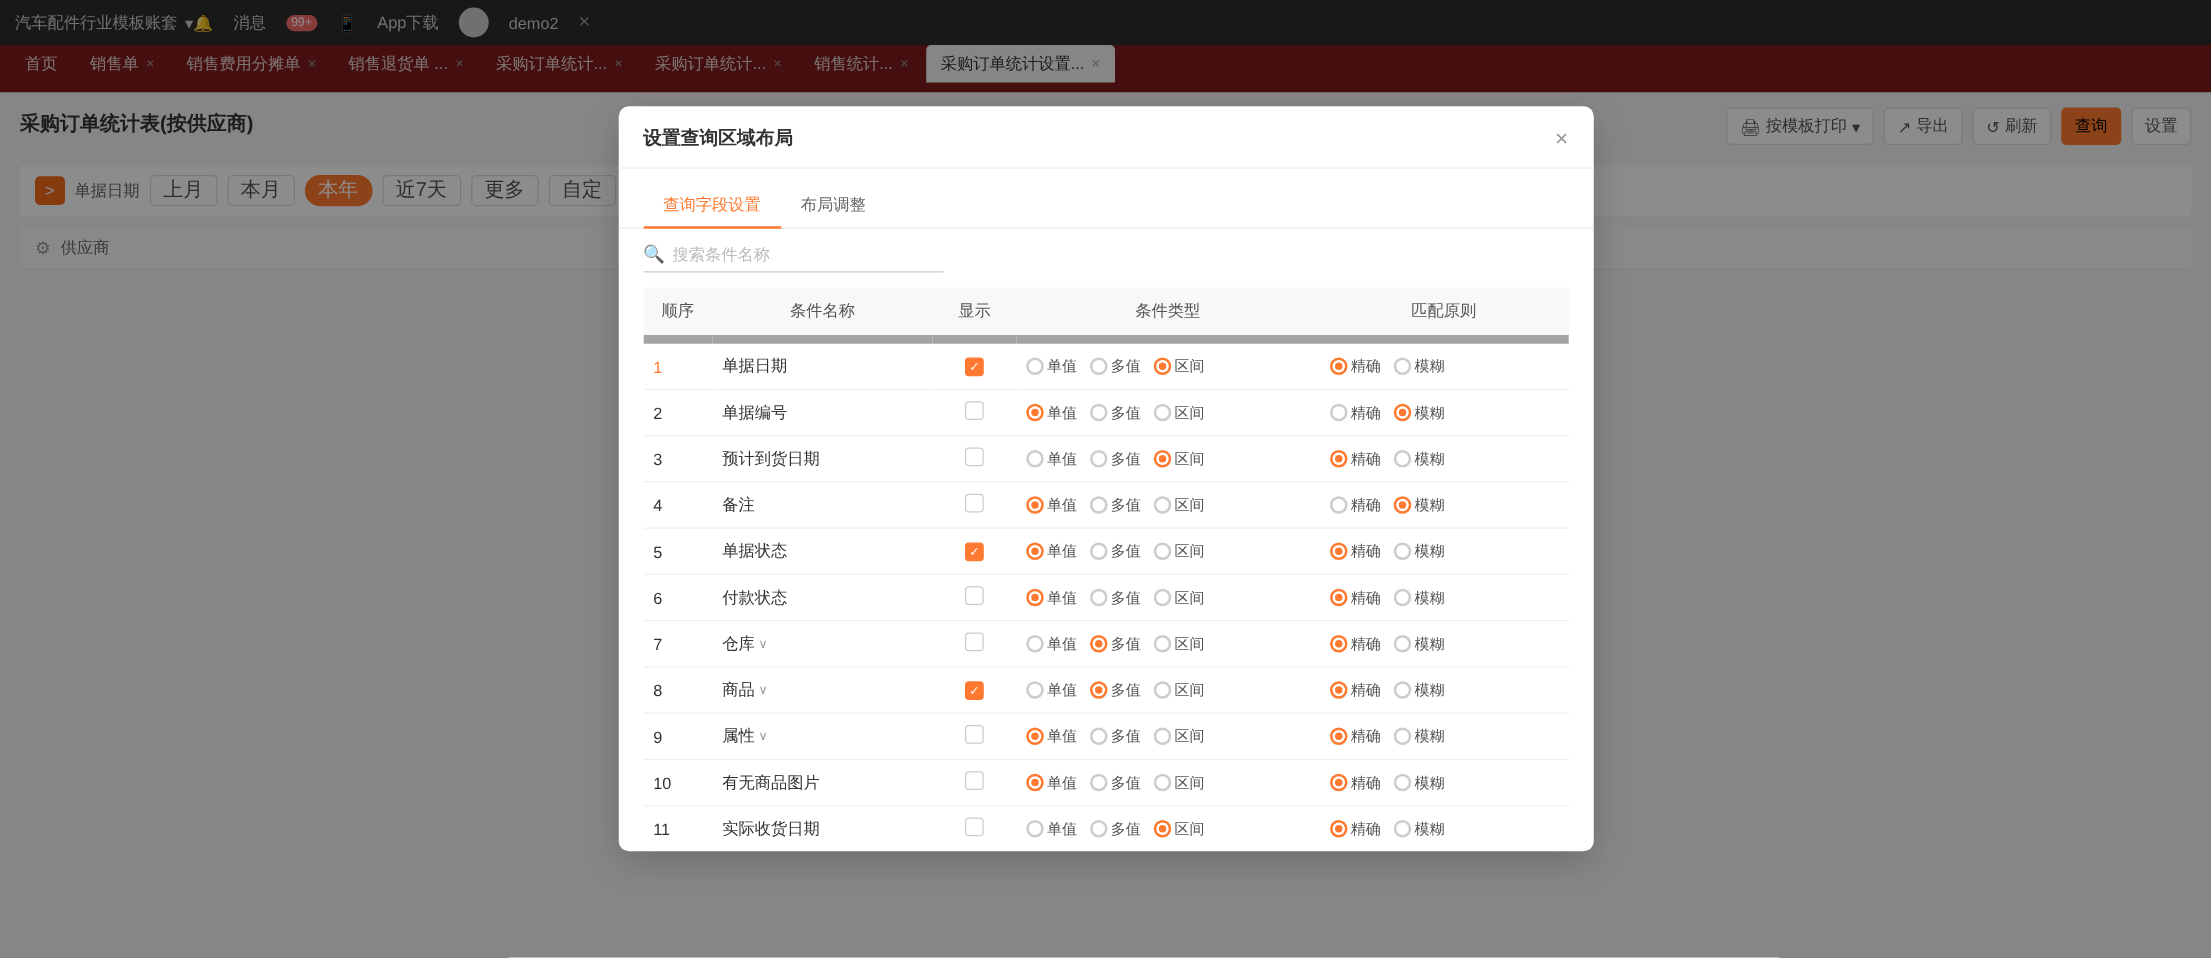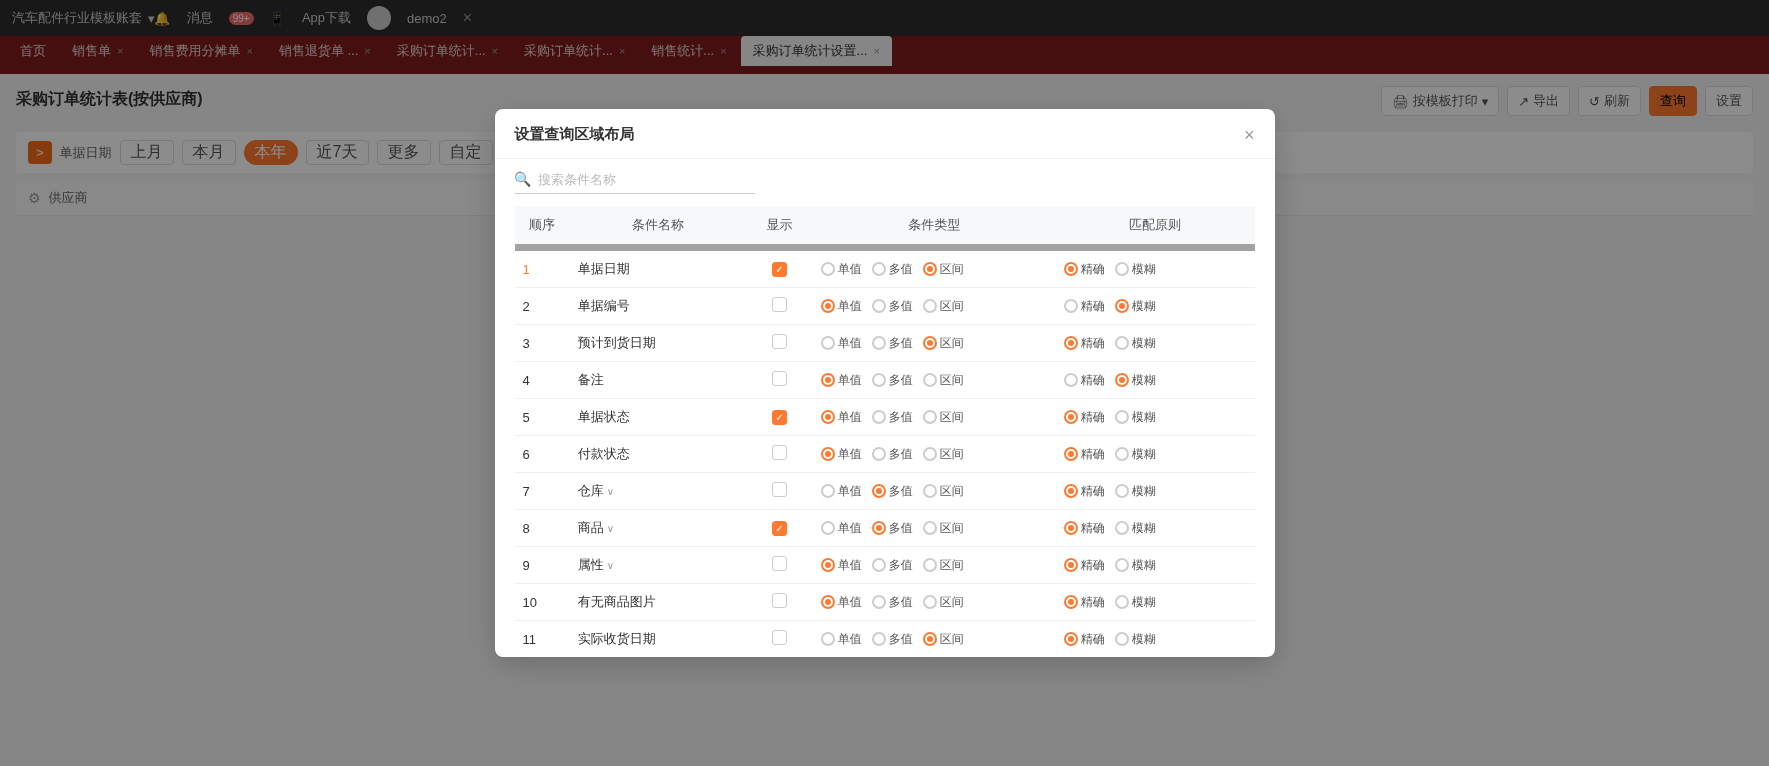--- a/index.html
+++ b/index.html
@@ -379,20 +379,28 @@
 </div>
 
 <div class="overlay">
   <div class="modal">
 
     <div class="modal-header">
       <span class="modal-title">设置查询区域布局</span>
       <button class="modal-close">×</button>
     </div>
 
+    <div class="modal-tabs">
+      <div class="modal-tab active">
+        <span>查询字段设置</span>
+      </div>
+      <div class="modal-tab">
+        <span>布局调整</span>
+      </div>
+    </div>
 
     <div class="search-box">
       <span class="search-icon">🔍</span>
       <input class="search-input" type="text" placeholder="搜索条件名称" style="">
     </div>
 
     <div class="modal-table-wrap">
       <table class="modal-table">
         <thead>
           <tr>

